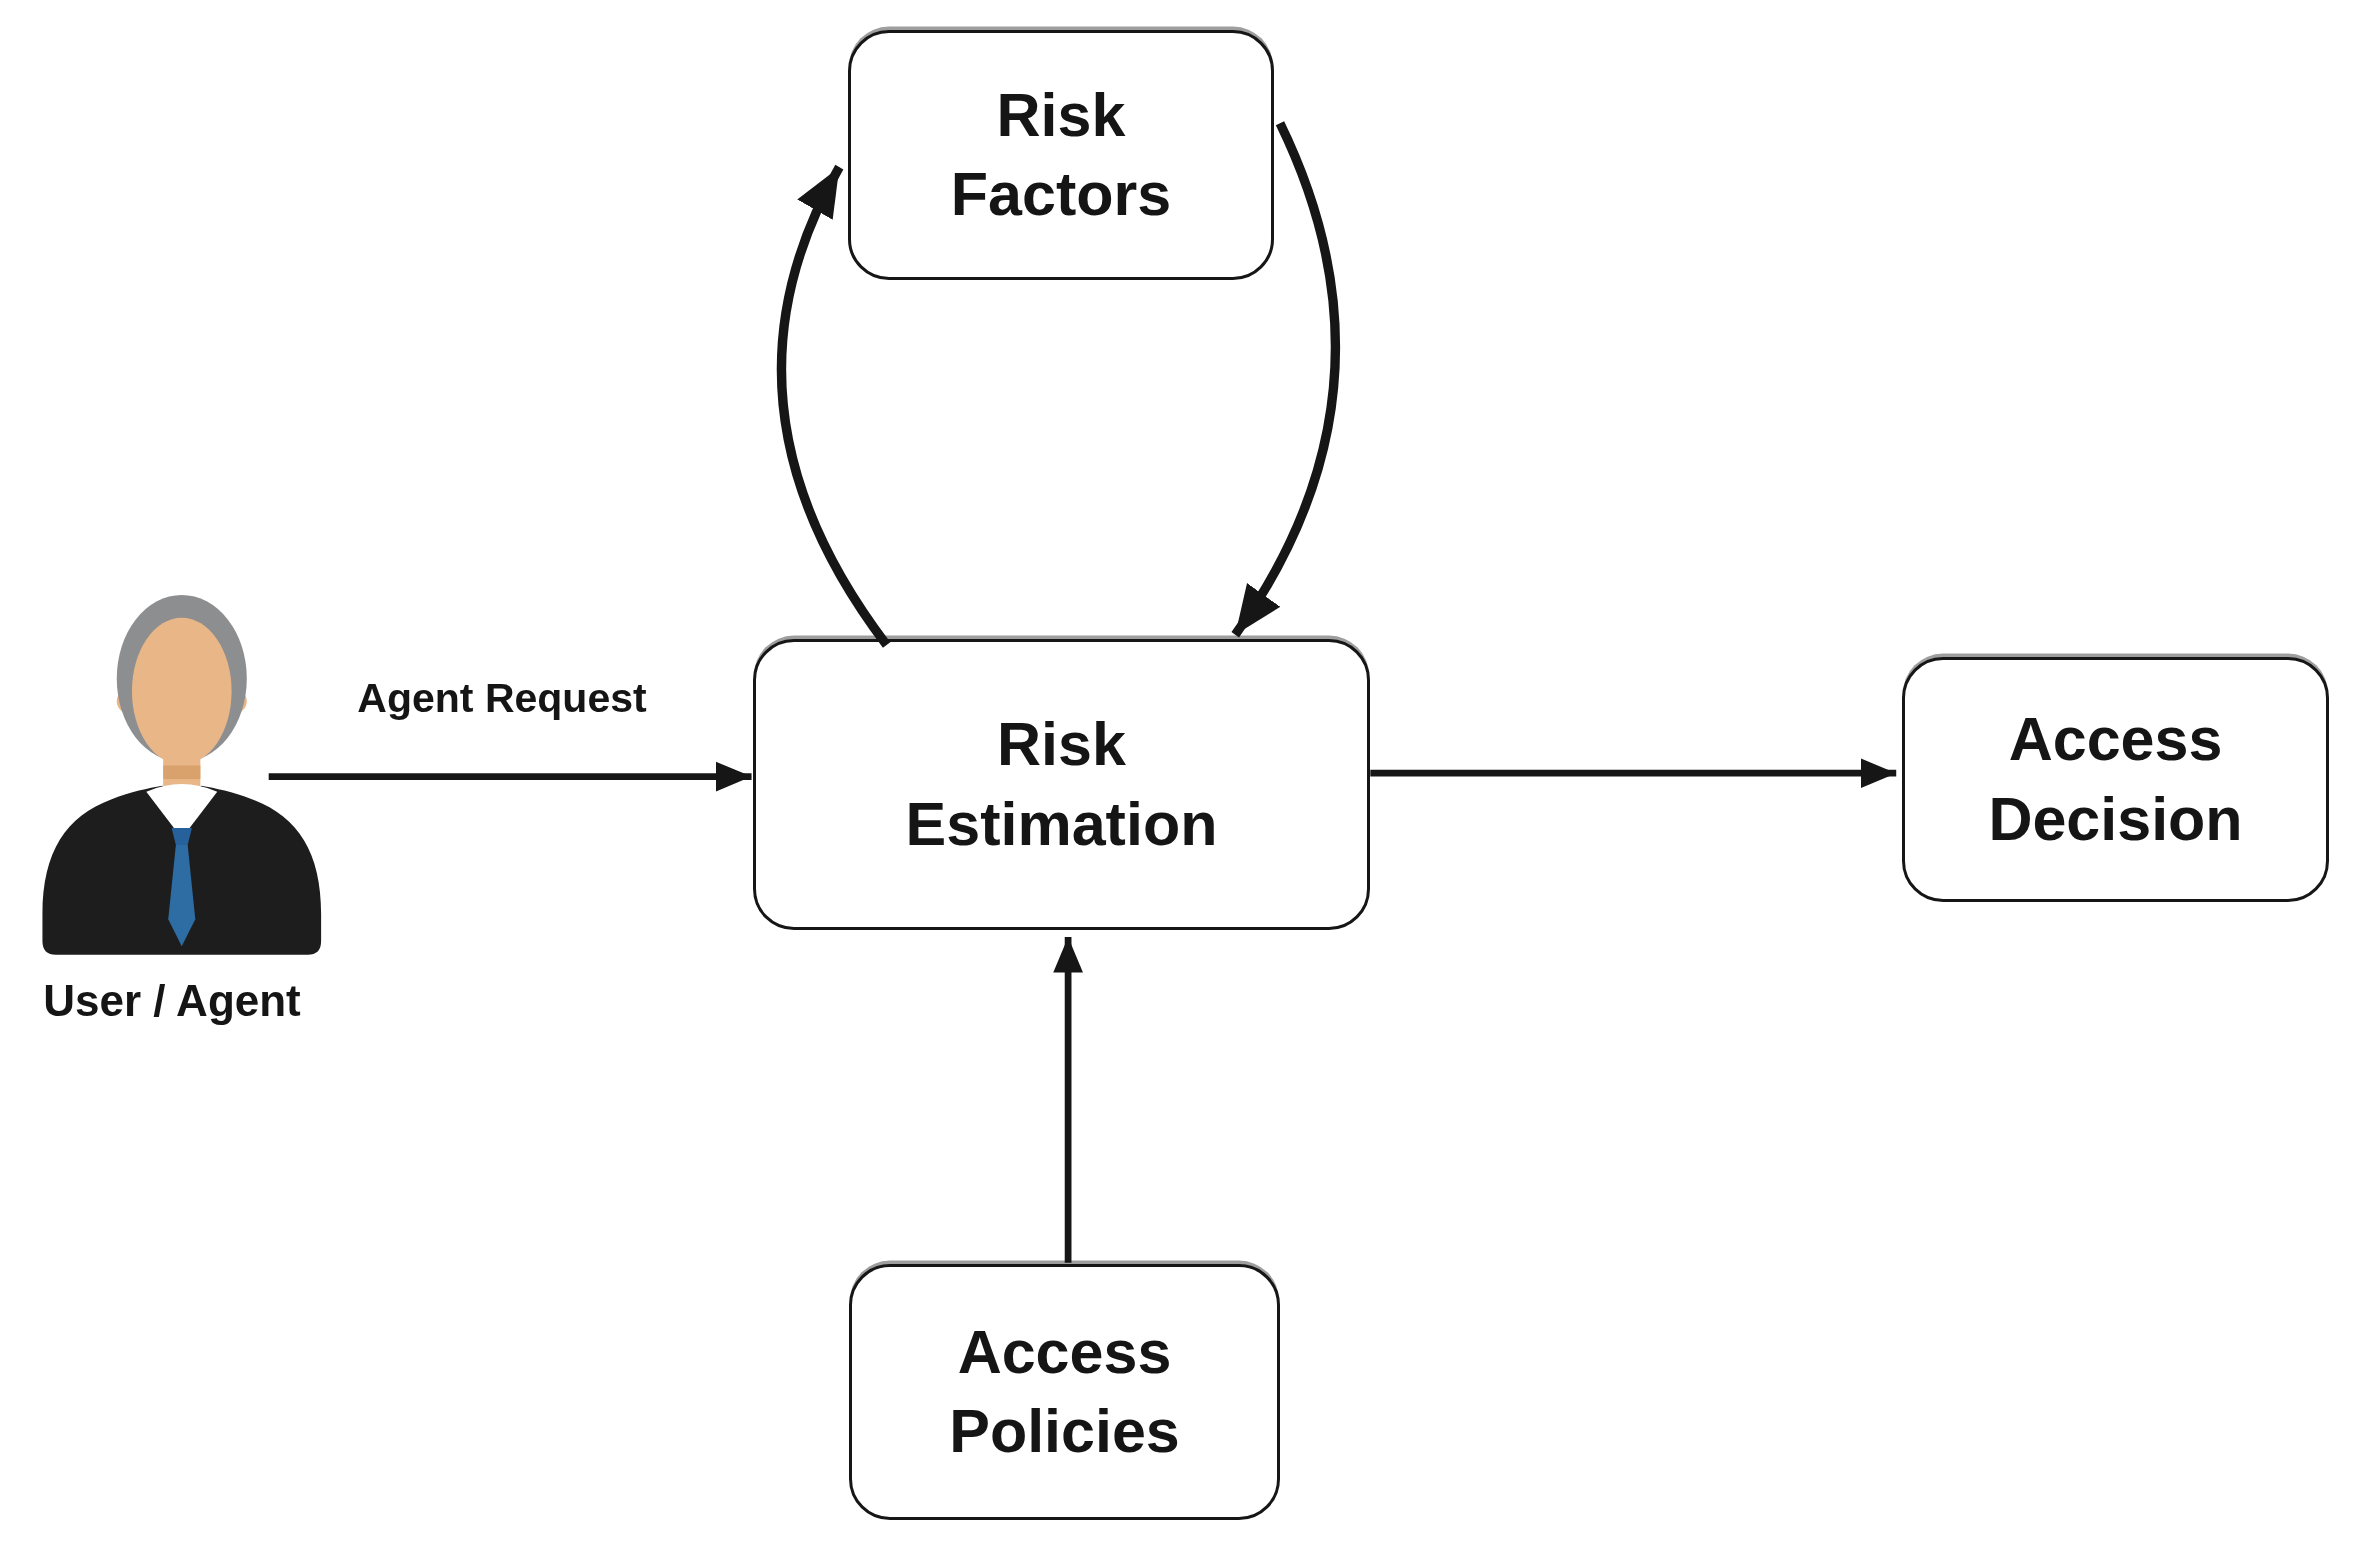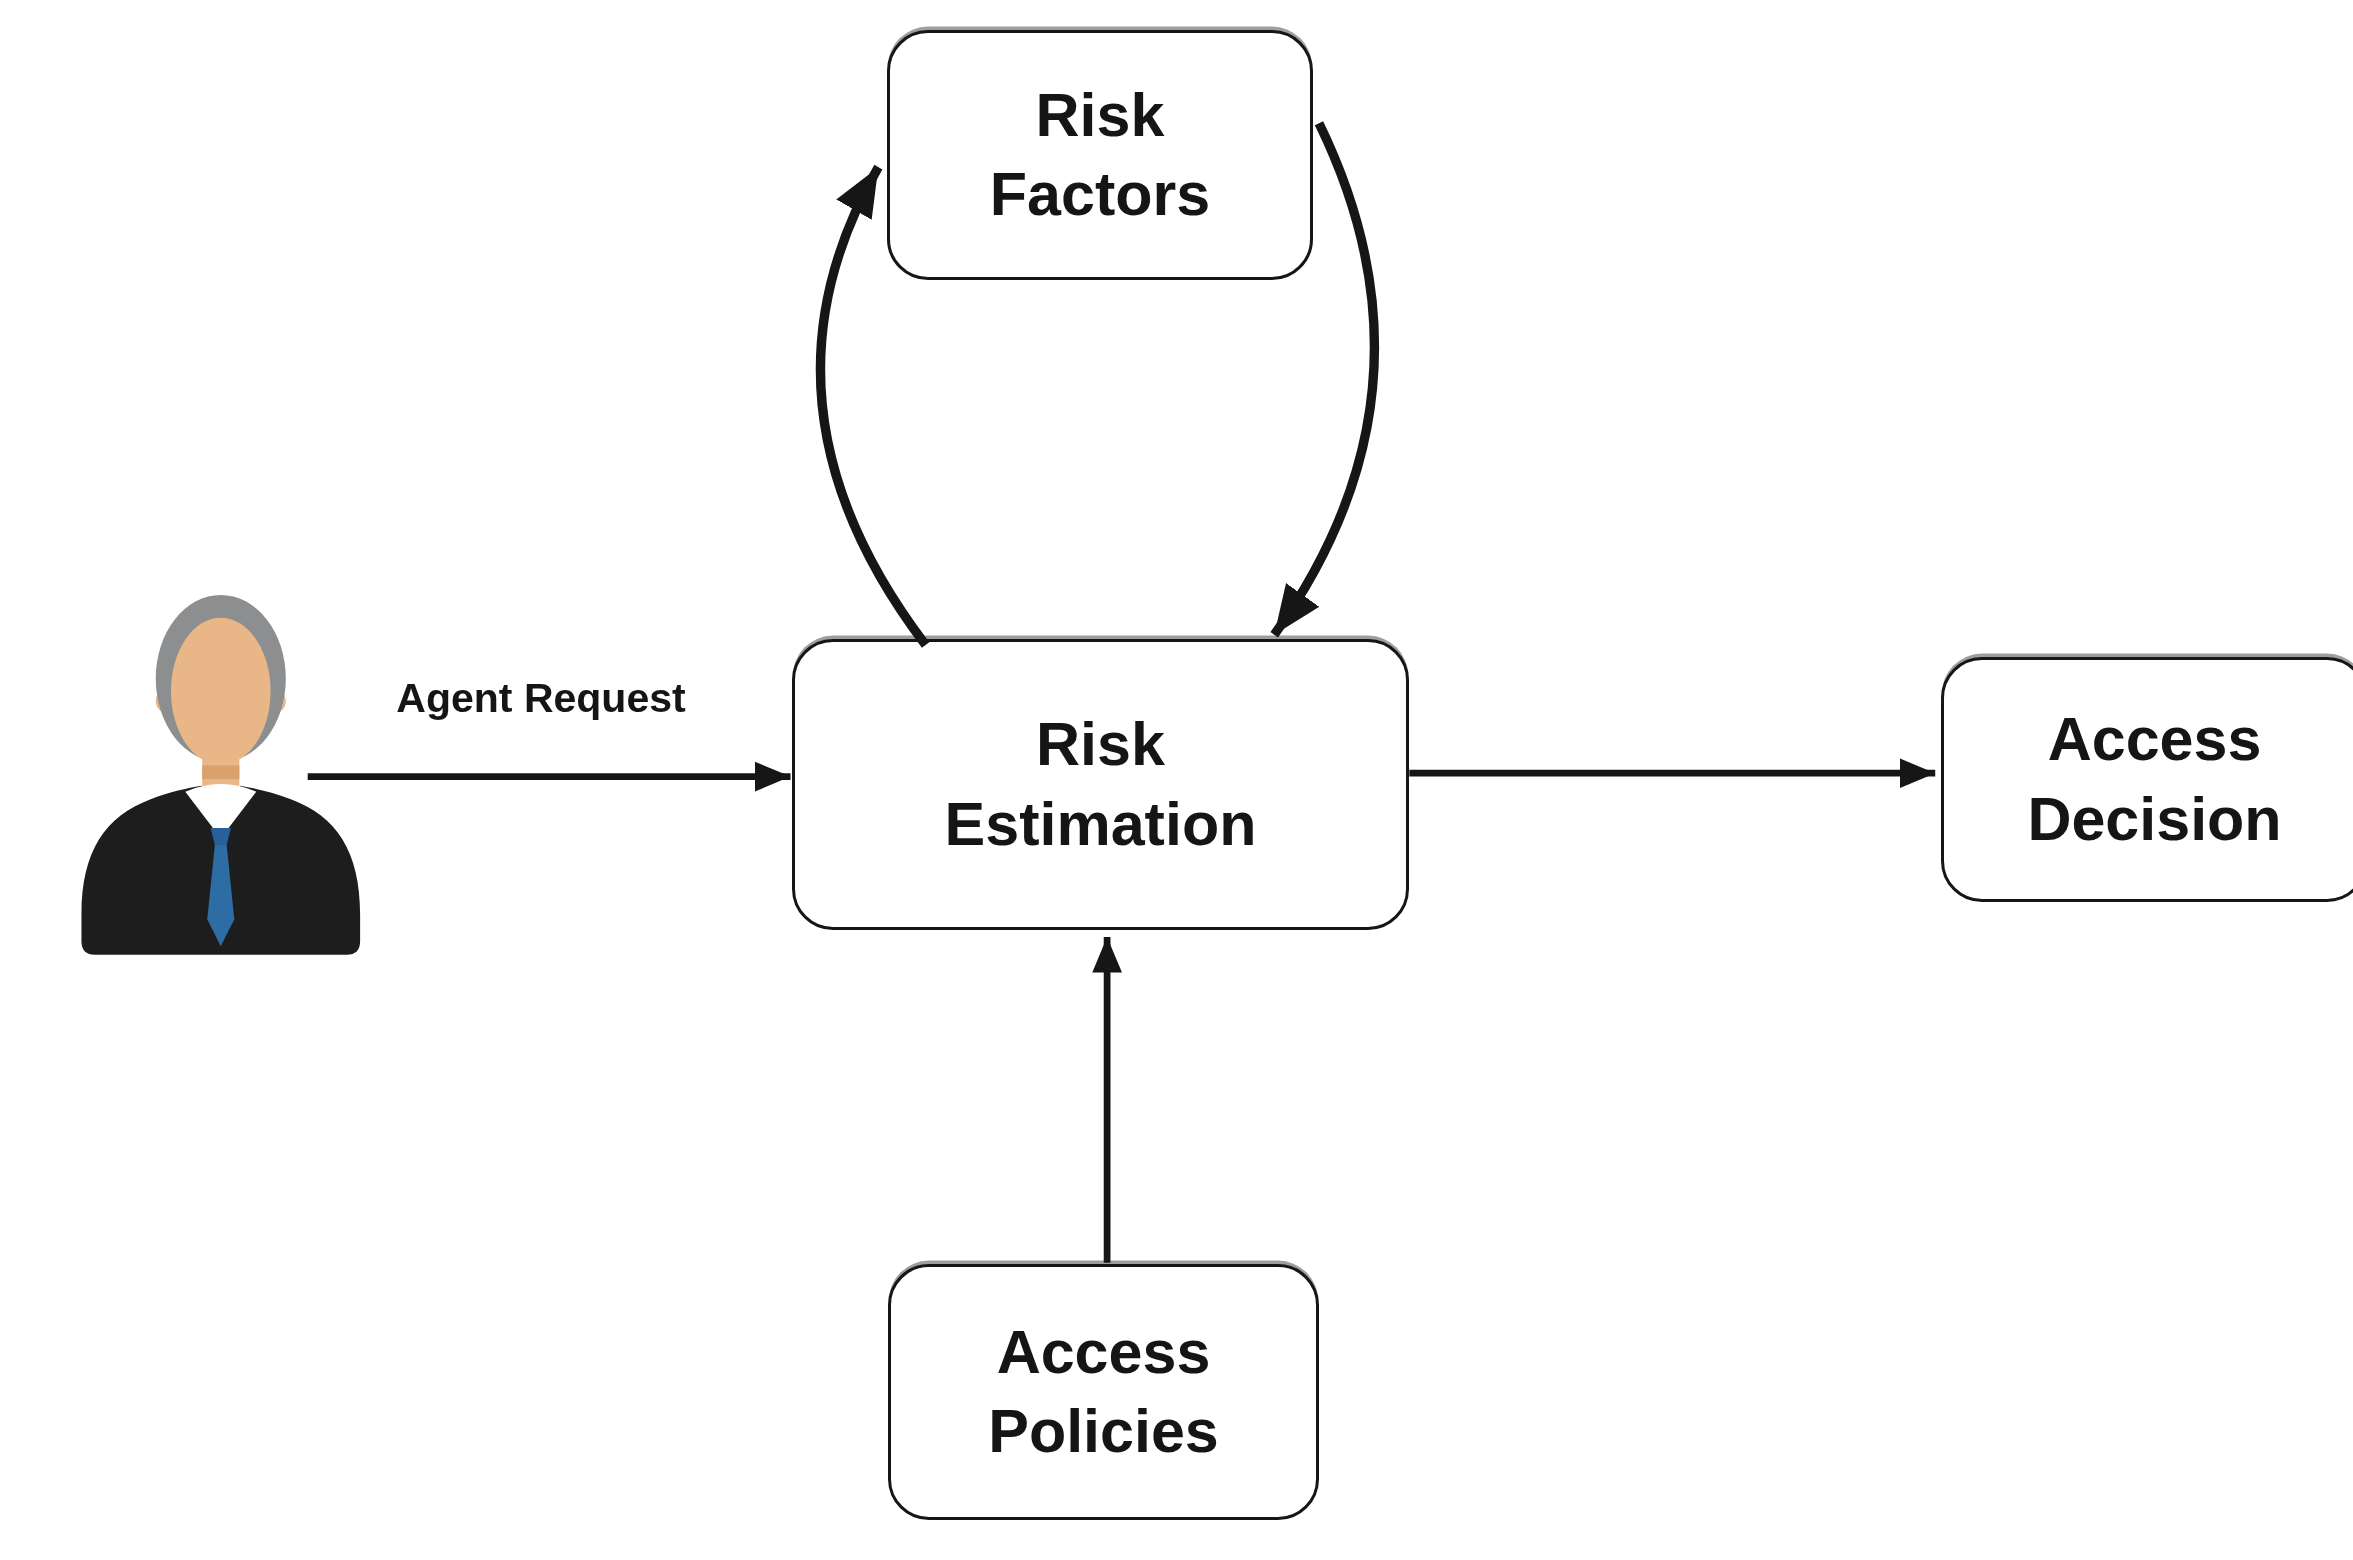--- a/index.html
+++ b/index.html
@@ -6,21 +6,20 @@
     margin: 0; padding: 0;
     width: 2354px; height: 1560px;
     overflow: hidden;
     background: var(--color-background, #ffffff);
     font-family: "Liberation Sans", sans-serif;
   }
   .canvas {
     position: relative;
     width: 2250px; height: 1560px;
     background: var(--color-background, #ffffff);
-    margin-left: 39px;
   }
   .box {
     position: absolute;
     box-sizing: border-box;
     background: var(--color-box-fill, #ffffff);
     border: 3.4px solid var(--color-line, #161616);
     border-radius: 41px;
     display: flex;
     align-items: center;
     justify-content: center;
@@ -90,20 +89,21 @@
   <div class="box" id="box-access-decision">
     <span>Access
 Decision</span>
   </div>
   <div class="box" id="box-access-policies">
     <span>Access
 Policies</span>
   </div>
 
   <div class="float-label" id="label-access-request">Agent Request</div>
+  <div class="float-label" id="label-user-agent">User / Agent</div>
 
   <svg id="person-svg" viewBox="0 0 360 445" aria-hidden="true">
     <g>
       <circle class="skin" cx="112" cy="140" r="14"></circle>
       <circle class="skin" cx="238" cy="140" r="14"></circle>
       <ellipse class="hair" cx="175" cy="113" rx="77" ry="99"></ellipse>
       <rect class="skin" x="153" y="200" width="44" height="48"></rect>
       <rect class="skin-shadow" x="153" y="216" width="44" height="16"></rect>
       <ellipse class="skin" cx="175" cy="128" rx="59" ry="87"></ellipse>
       <path class="skin" d="M168,42 L158,94 L178,91 Z"></path>

